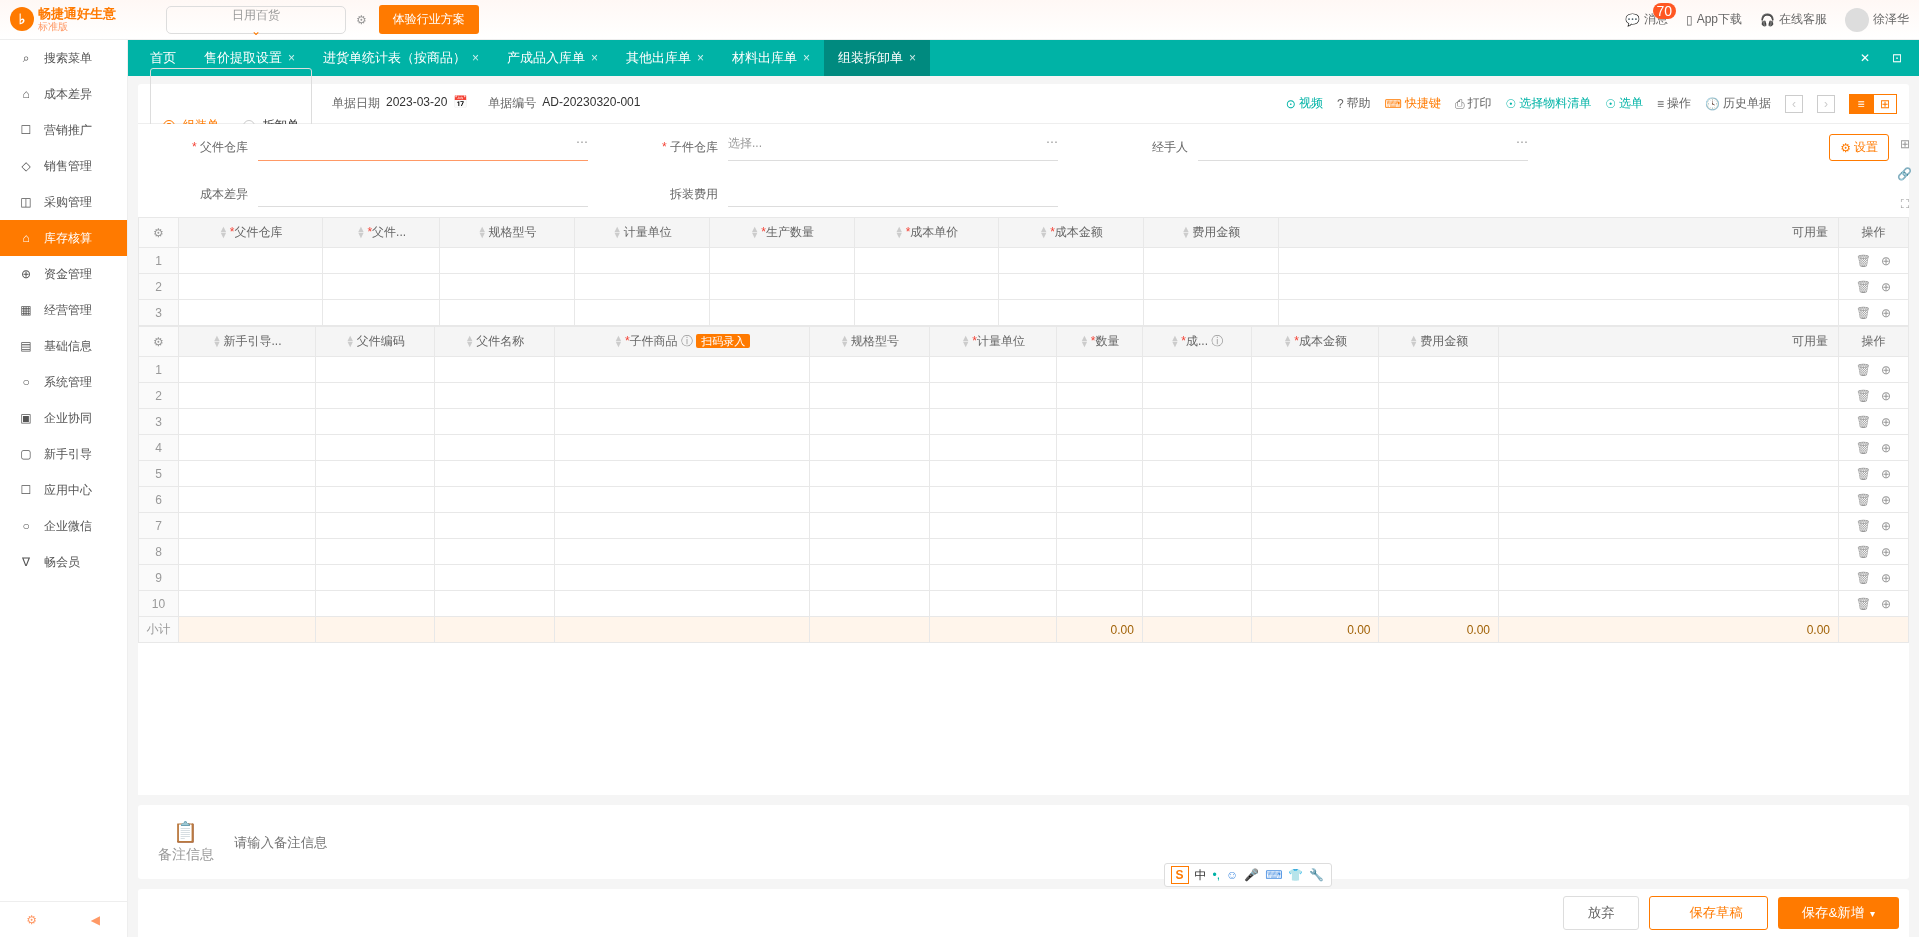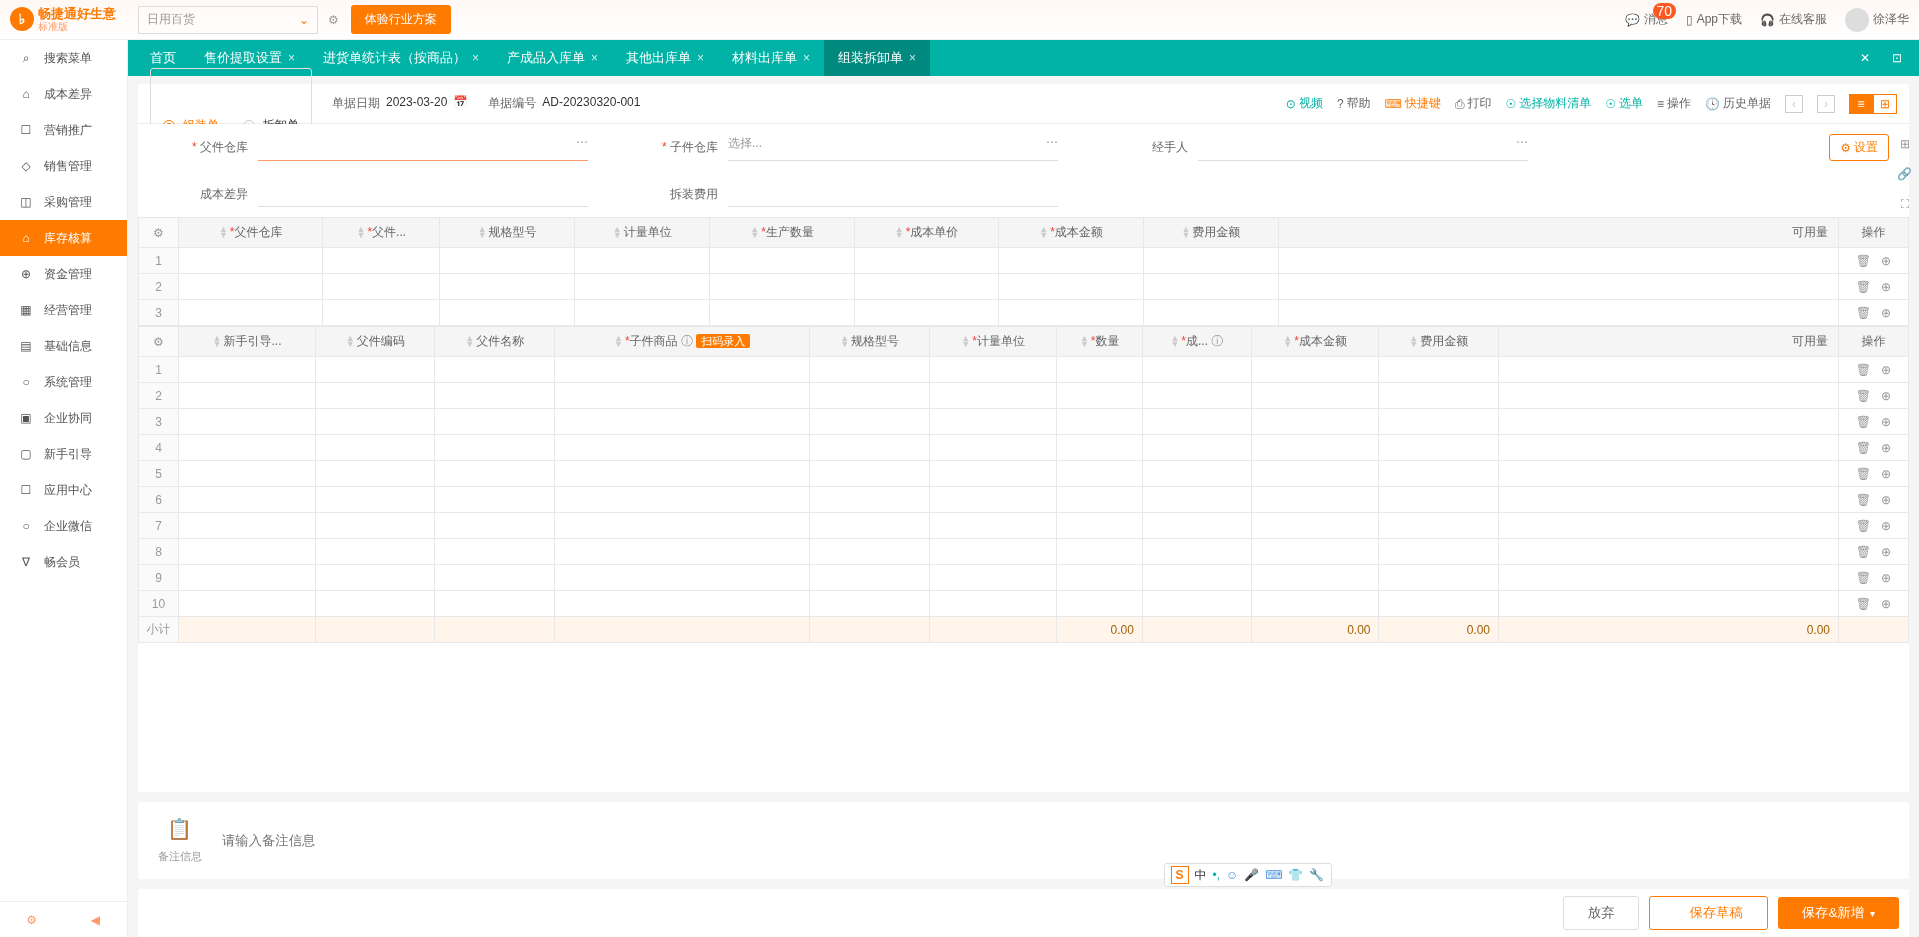--- a/index.html
+++ b/index.html
@@ -4,21 +4,21 @@
   <style>
     * { box-sizing: border-box; margin: 0; padding: 0; }
     body { font-family: "Microsoft YaHei", Arial, sans-serif; font-size: 12px; color: #333; background: #fff; overflow: hidden; }
     
     .top-header { height: 40px; display: flex; align-items: center; padding: 0 10px; border-bottom: 1px solid #eee; background: linear-gradient(to bottom, #fff8f5, #fff); }
     .logo-area { display: flex; align-items: center; width: 120px; }
     .logo-icon { width: 24px; height: 24px; background: #ff7a00; border-radius: 50%; color: #fff; display: flex; align-items: center; justify-content: center; font-weight: bold; margin-right: 4px; font-size: 14px; }
     .logo-text { display: flex; flex-direction: column; line-height: 1.1; }
     .logo-main { font-size: 13px; color: #ff7a00; font-weight: bold; }
     .logo-sub { font-size: 10px; color: #ff9966; }
-    .dropdown-selector { margin-left: 8px; width: 180px; height: 28px; border: 1px solid #ddd; border-radius: 0; display: flex; align-items: center; padding: 0 8px; color: #999; justify-content: space-between; }
+    .dropdown-selector { margin-left: 36px; width: 180px; height: 28px; border: 1px solid #ddd; border-radius: 5px; display: flex; align-items: center; padding: 0 8px; color: #999; justify-content: space-between; flex-direction: column; }
     .gear-btn { margin-left: 10px; color: #999; cursor: pointer; }
     .orange-btn { margin-left: 12px; background: #ff7a00; color: #fff; padding: 6px 14px; border-radius: 3px; border: none; cursor: pointer; font-size: 12px; }
     .header-right { margin-left: auto; display: flex; align-items: center; gap: 18px; color: #666; }
     .hr-item { display: flex; align-items: center; gap: 4px; cursor: pointer; position: relative; }
     .badge { position: absolute; top: -8px; right: -8px; background: #ff5722; color: #fff; border-radius: 8px; font-size: 14px; padding: 0 4px; }
     .avatar { width: 24px; height: 24px; background: #ddd; border-radius: 50%; }
     
     .main-layout { display: flex; height: calc(100vh - 40px); }
     
     .sidebar { width: 128px; background: #fff; border-right: 1px solid #eee; display: flex; flex-direction: column; position: relative; }
@@ -75,21 +75,21 @@
     .action-icons { display: flex; justify-content: center; gap: 10px; color: #999; }
     .action-icons span { cursor: pointer; }
     .scan-btn { background: #ff7a00; color: #fff; padding: 1px 5px; border-radius: 2px; font-size: 11px; }
     
     .subtotal-row td { background: #fff5eb; color: #a16207; }
     .subtotal-row .val { text-align: right; padding-right: 8px; }
     
     .remark-area { background: #fff; margin: 10px 10px 0; padding: 15px 20px; display: flex; align-items: center; gap: 20px; border-radius: 3px; }
     .remark-icon-box { display: flex; flex-direction: column; align-items: center; color: #00b3a6; }
     .remark-icon { font-size: 20px; }
-    .remark-label { font-size: 11px; color: #999; margin-top: 8px; }
+    .remark-label { font-size: 14px; color: #999; margin-top: 2px; }
     .remark-input { flex: 1; border: none; color: #bbb; }
     
     .bottom-bar { height: 48px; background: #fff; margin: 10px 10px 0; display: flex; align-items: center; justify-content: flex-end; padding: 0 10px; gap: 10px; border-top-left-radius: 3px; border-top-right-radius: 3px; }
     .btn-outline { border: 1px solid #ddd; background: #fff; padding: 7px 24px; border-radius: 3px; cursor: pointer; color: #666; }
     .btn-outline.orange { border-color: #ff7a00; color: #ff7a00; padding-left: 39px; }
     .btn-primary { background: #ff7a00; color: #fff; border: none; padding: 7px 24px; border-radius: 3px; cursor: pointer; }
     .btn-primary .chev { margin-left: 6px; font-size: 10px; }
     
     .ime-bar { position: absolute; bottom: 50px; left: 50%; transform: translateX(140px); display: flex; align-items: center; gap: 6px; background: #fff; border: 1px solid #ddd; padding: 2px 6px; border-radius: 3px; }
     

